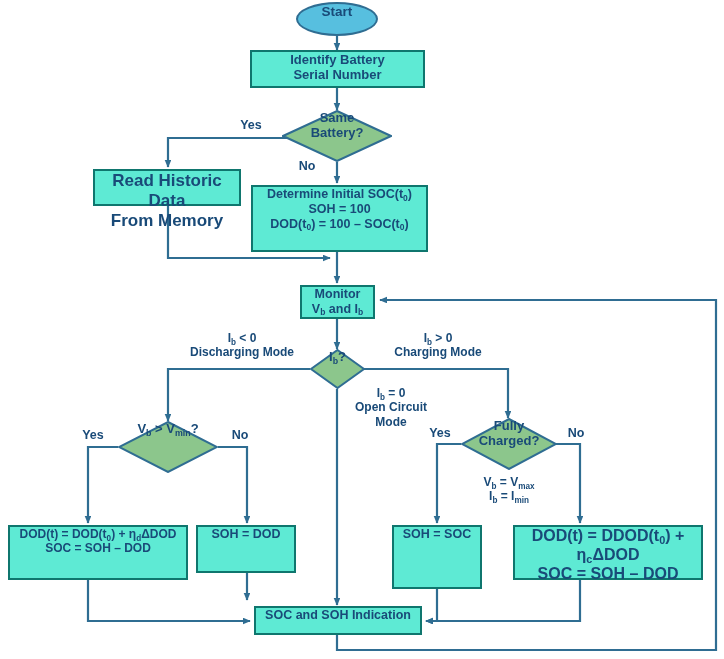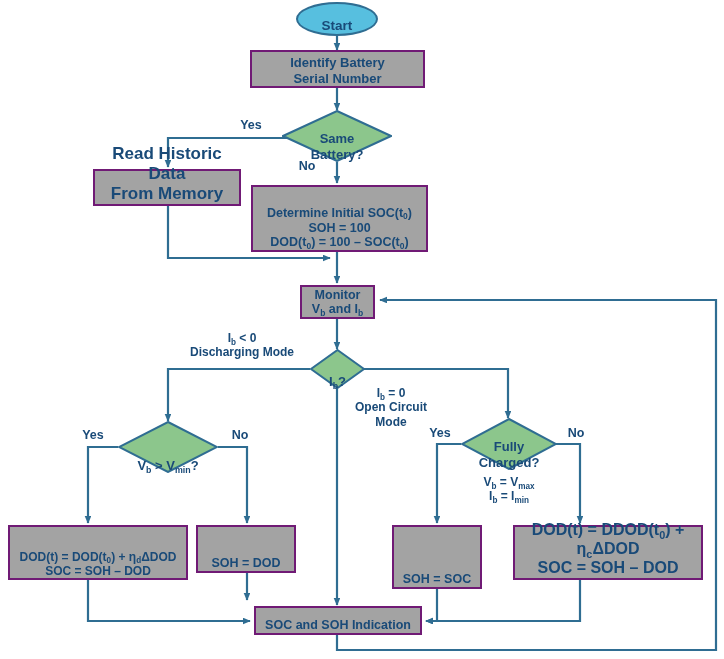--- a/index.html
+++ b/index.html
@@ -1,19 +1,19 @@
 <!DOCTYPE html>
 <html><head>
 <meta charset="utf-8">
 <style>
   html,body{margin:0;padding:0;background:#ffffff;}
   body{font-family:"Liberation Sans",sans-serif;}
   #canvas{position:relative;width:724px;height:659px;background:#ffffff;overflow:hidden;}
-  .node{position:absolute;box-sizing:border-box;display:flex;align-items:flex-end;justify-content:center;text-align:center;color:#194a78;font-weight:bold;line-height:1.18;}
-  .proc{background:#a3a3a3;border:2px solid #701a75;}
+  .node{position:absolute;box-sizing:border-box;display:flex;align-items:flex-start;justify-content:center;text-align:center;color:#194a78;font-weight:bold;line-height:1.18;}
+  .proc{background:#5eead4;border:2px solid #0f766e;}
   .start{background:#57bfdf;border:2px solid #2f6d92;border-radius:50%;}
   .dec{color:#194a78;}
   .dec .dtxt{position:relative;z-index:2;}
   .dec svg{position:absolute;left:0;top:0;}
   .lbl{position:absolute;color:#194a78;font-weight:bold;text-align:center;line-height:1.2;}
   sub{font-size:0.68em;vertical-align:baseline;position:relative;top:.32em;}
   .sv{position:absolute;left:0;top:0;width:724px;height:659px;}
 </style>
 </head>
 <body>
@@ -163,20 +163,24 @@
 
   <div class="lbl" style="left:231px;top:118px;width:40px;font-size:12.5px;">Yes</div>
 
   <div class="lbl" style="left:291px;top:159px;width:32px;font-size:12.5px;">No</div>
 
   <div class="lbl" style="left:172px;top:331px;width:140px;font-size:12px;">
     <span><span>I</span><sub>b</sub><span> &lt; 0</span></span><br>
     <span>Discharging Mode</span>
   </div>
 
+  <div class="lbl" style="left:374px;top:331px;width:128px;font-size:12px;">
+    <span><span>I</span><sub>b</sub><span> &gt; 0</span></span><br>
+    <span>Charging Mode</span>
+  </div>
 
   <div class="lbl" style="left:343px;top:386px;width:96px;font-size:12px;">
     <span><span>I</span><sub>b</sub><span> = 0</span></span><br>
     <span>Open Circuit</span><br>
     <span>Mode</span>
   </div>
 
   <div class="lbl" style="left:74px;top:428px;width:38px;font-size:12.5px;">Yes</div>
 
   <div class="lbl" style="left:224px;top:428px;width:32px;font-size:12.5px;">No</div>

